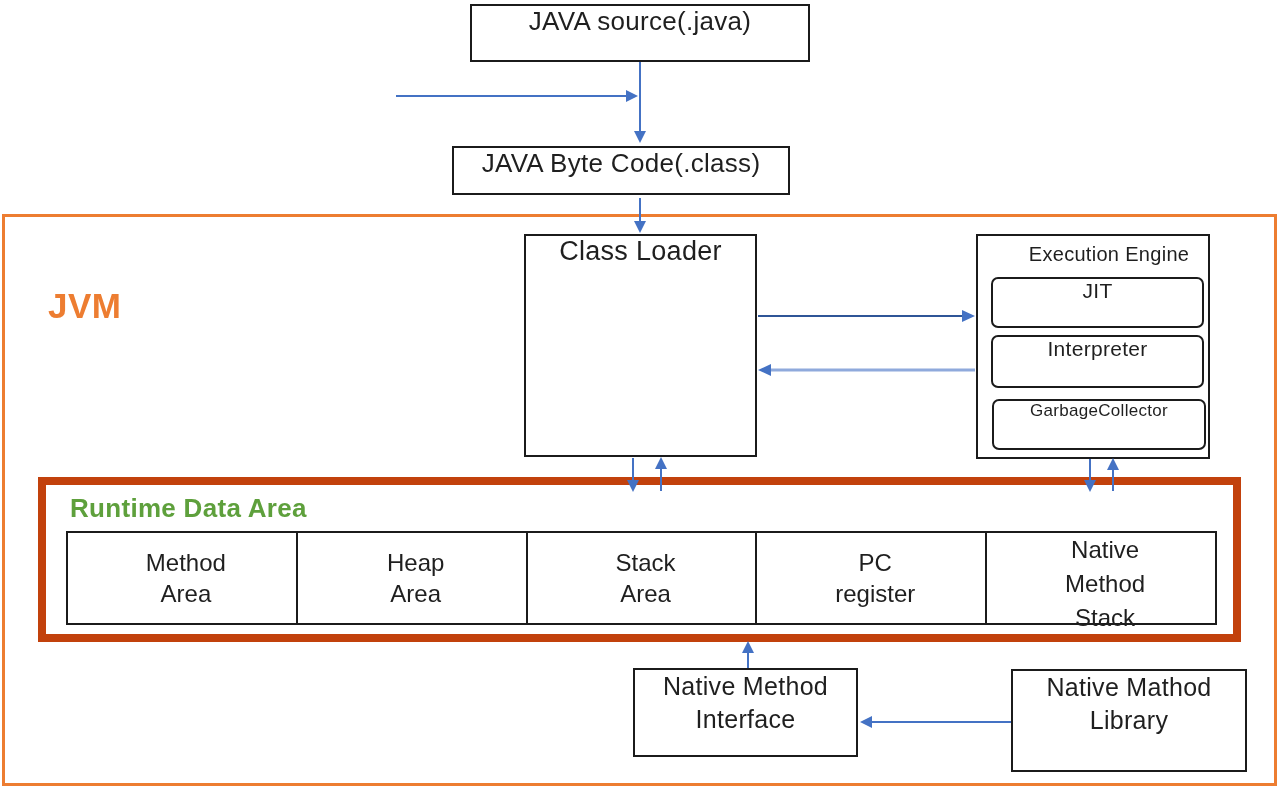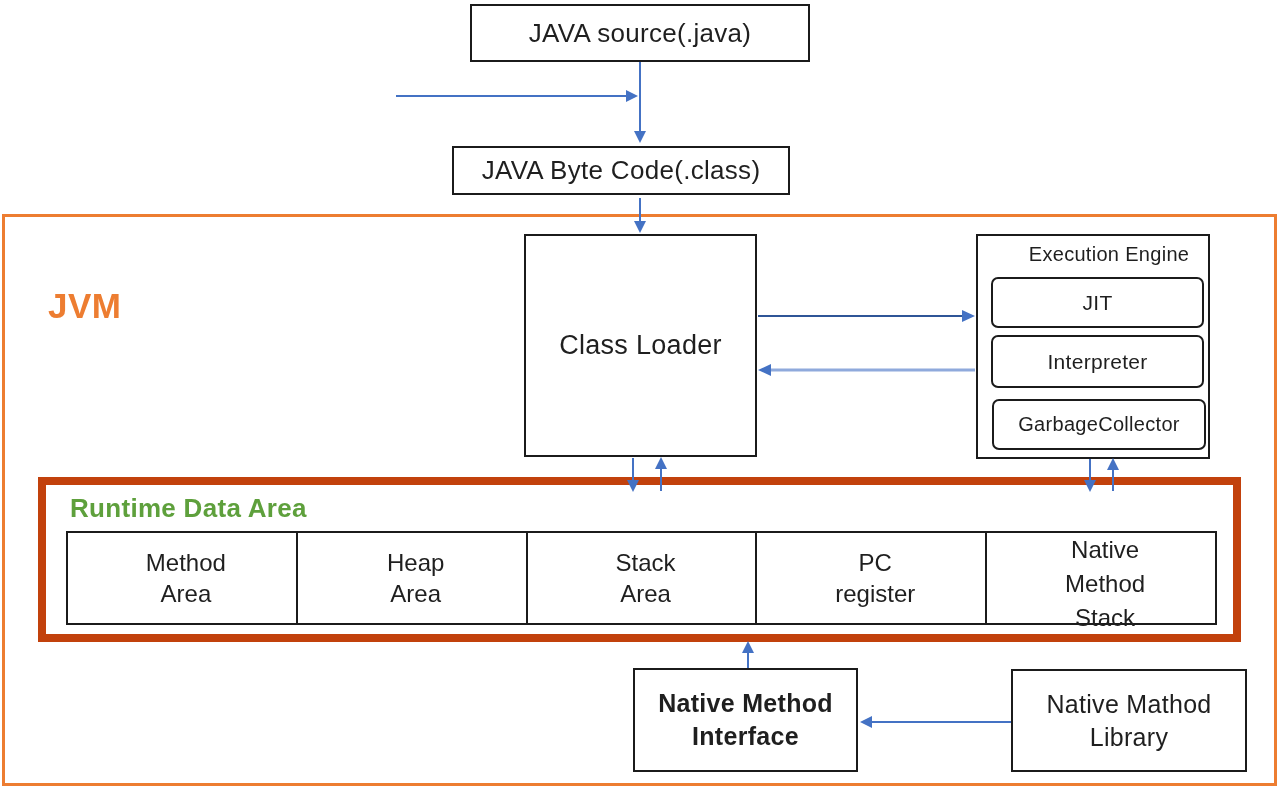--- a/index.html
+++ b/index.html
@@ -4,21 +4,21 @@
 <style>
   html,body { margin:0; padding:0; background:#ffffff; }
   #stage {
     position:relative; width:1280px; height:789px;
     font-family:"Liberation Sans","DejaVu Sans",sans-serif;
     color:#1f1f1f; background:#ffffff; overflow:hidden;
   }
   .box {
     position:absolute; box-sizing:border-box;
     border:2px solid #1b1b1b; background:#ffffff;
-    display:flex; align-items:center; justify-content:center;
+    display:flex; align-items:flex-start; justify-content:center;
     text-align:center; letter-spacing:0.3px;
   }
   .ml { white-space:pre-line; }
   .fs26 { font-size:26px; }
   .fs25 { font-size:25px; line-height:33px; }
   .fs27 { font-size:27px; }
   .jvm-box {
     position:absolute; box-sizing:border-box;
     border:3px solid #ED7D31; background:transparent;
   }
@@ -80,21 +80,21 @@
   </div>
 
   <div class="box" style="left:976px; top:234px; width:234px; height:225px;">
     <div class="ee-title">Execution Engine</div>
     <div class="box ee-sub" style="left:13px; top:41px; width:213px; height:51px;">
       <span>JIT</span>
     </div>
     <div class="box ee-sub" style="left:13px; top:99px; width:213px; height:53px;">
       <span>Interpreter</span>
     </div>
-    <div class="box ee-sub" style="left:14px; top:163px; width:214px; height:51px; font-size:20px;">
+    <div class="box ee-sub" style="left:14px; top:163px; width:214px; height:51px; font-size:17px;">
       <span>GarbageCollector</span>
     </div>
   </div>
 
   <div class="runtime-box" style="left:38px; top:477px; width:1203px; height:165px;">
     <div class="runtime-label">Runtime Data Area</div>
     <div class="runtime-table">
       <div class="rt-cell ml">Method
 Area</div>
       <div class="rt-cell ml">Heap
@@ -102,21 +102,21 @@
       <div class="rt-cell ml">Stack
 Area</div>
       <div class="rt-cell ml">PC
 register</div>
       <div class="rt-cell tall ml">Native
 Method
 Stack</div>
     </div>
   </div>
 
-  <div class="box fs25 ml" style="left:633px; top:668px; width:225px; height:104px;font-weight:bold;">
+  <div class="box fs25 ml" style="left:633px; top:668px; width:225px; height:89px;">
     <span class="ml">Native Method
 Interface</span>
   </div>
 
   <div class="box fs25 ml" style="left:1011px; top:669px; width:236px; height:103px;">
     <span class="ml">Native Mathod
 Library</span>
   </div>
 
   <svg class="arrows" width="1280" height="789" viewBox="0 0 1280 789">

